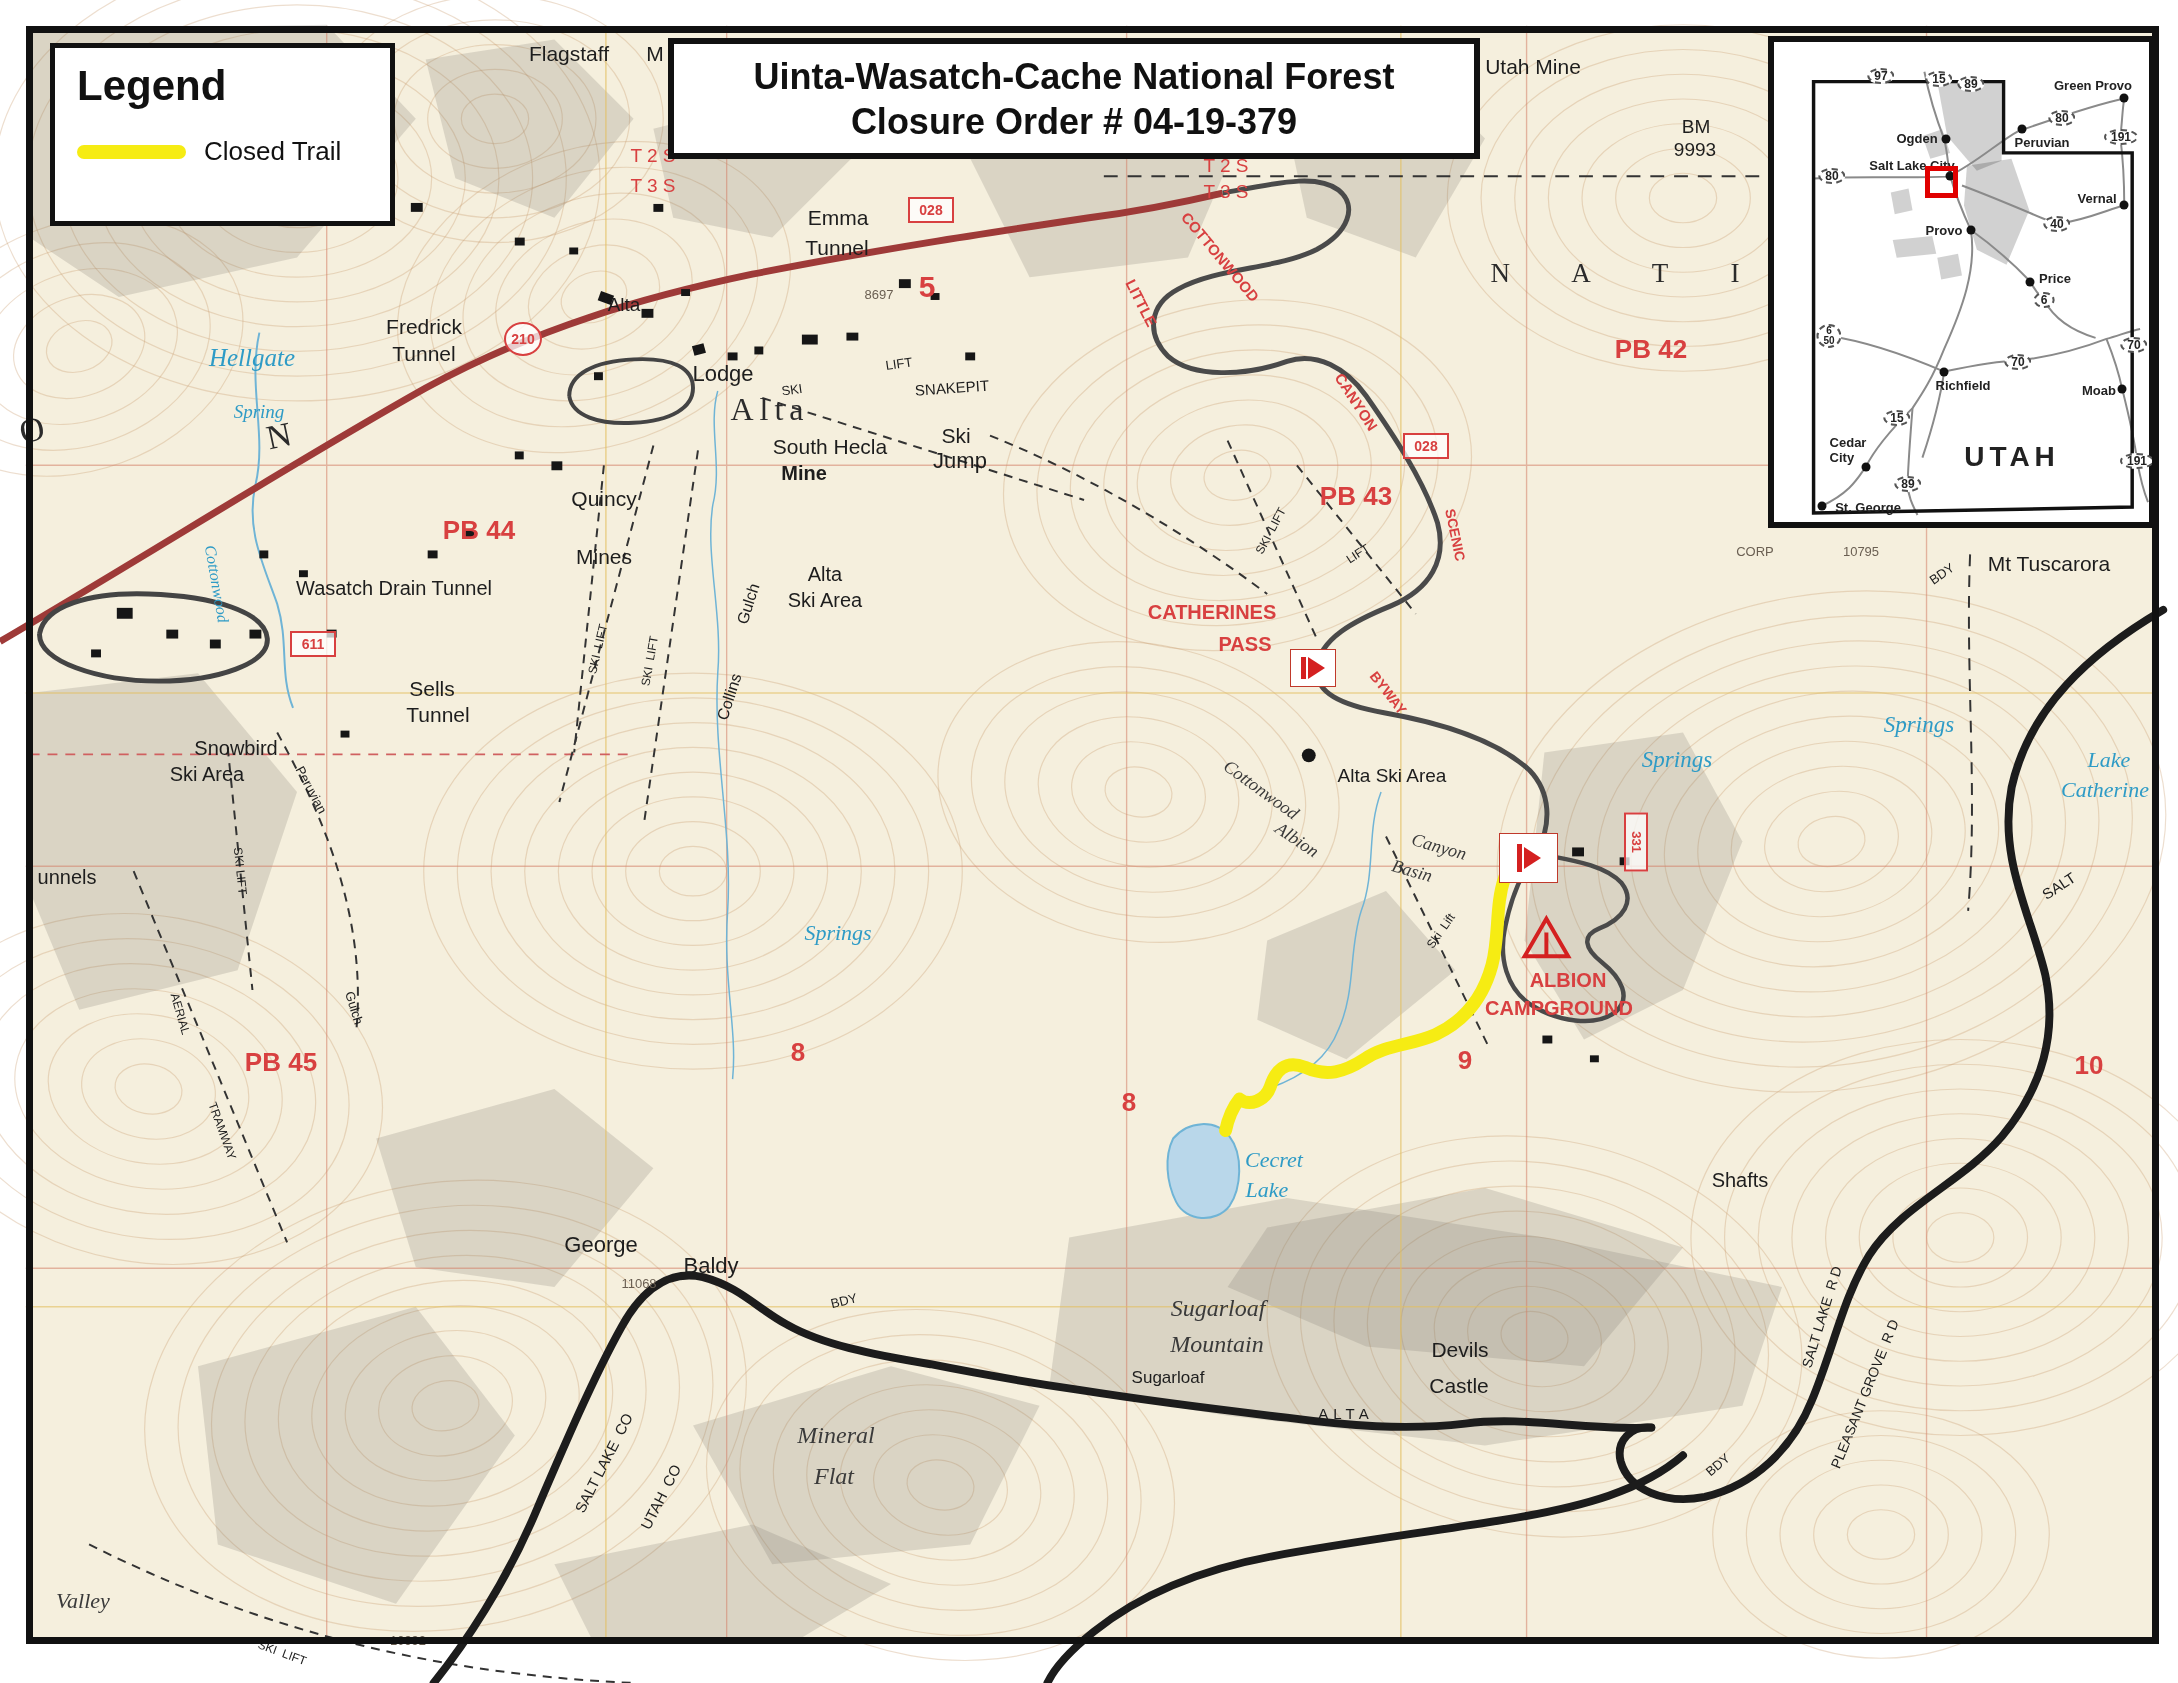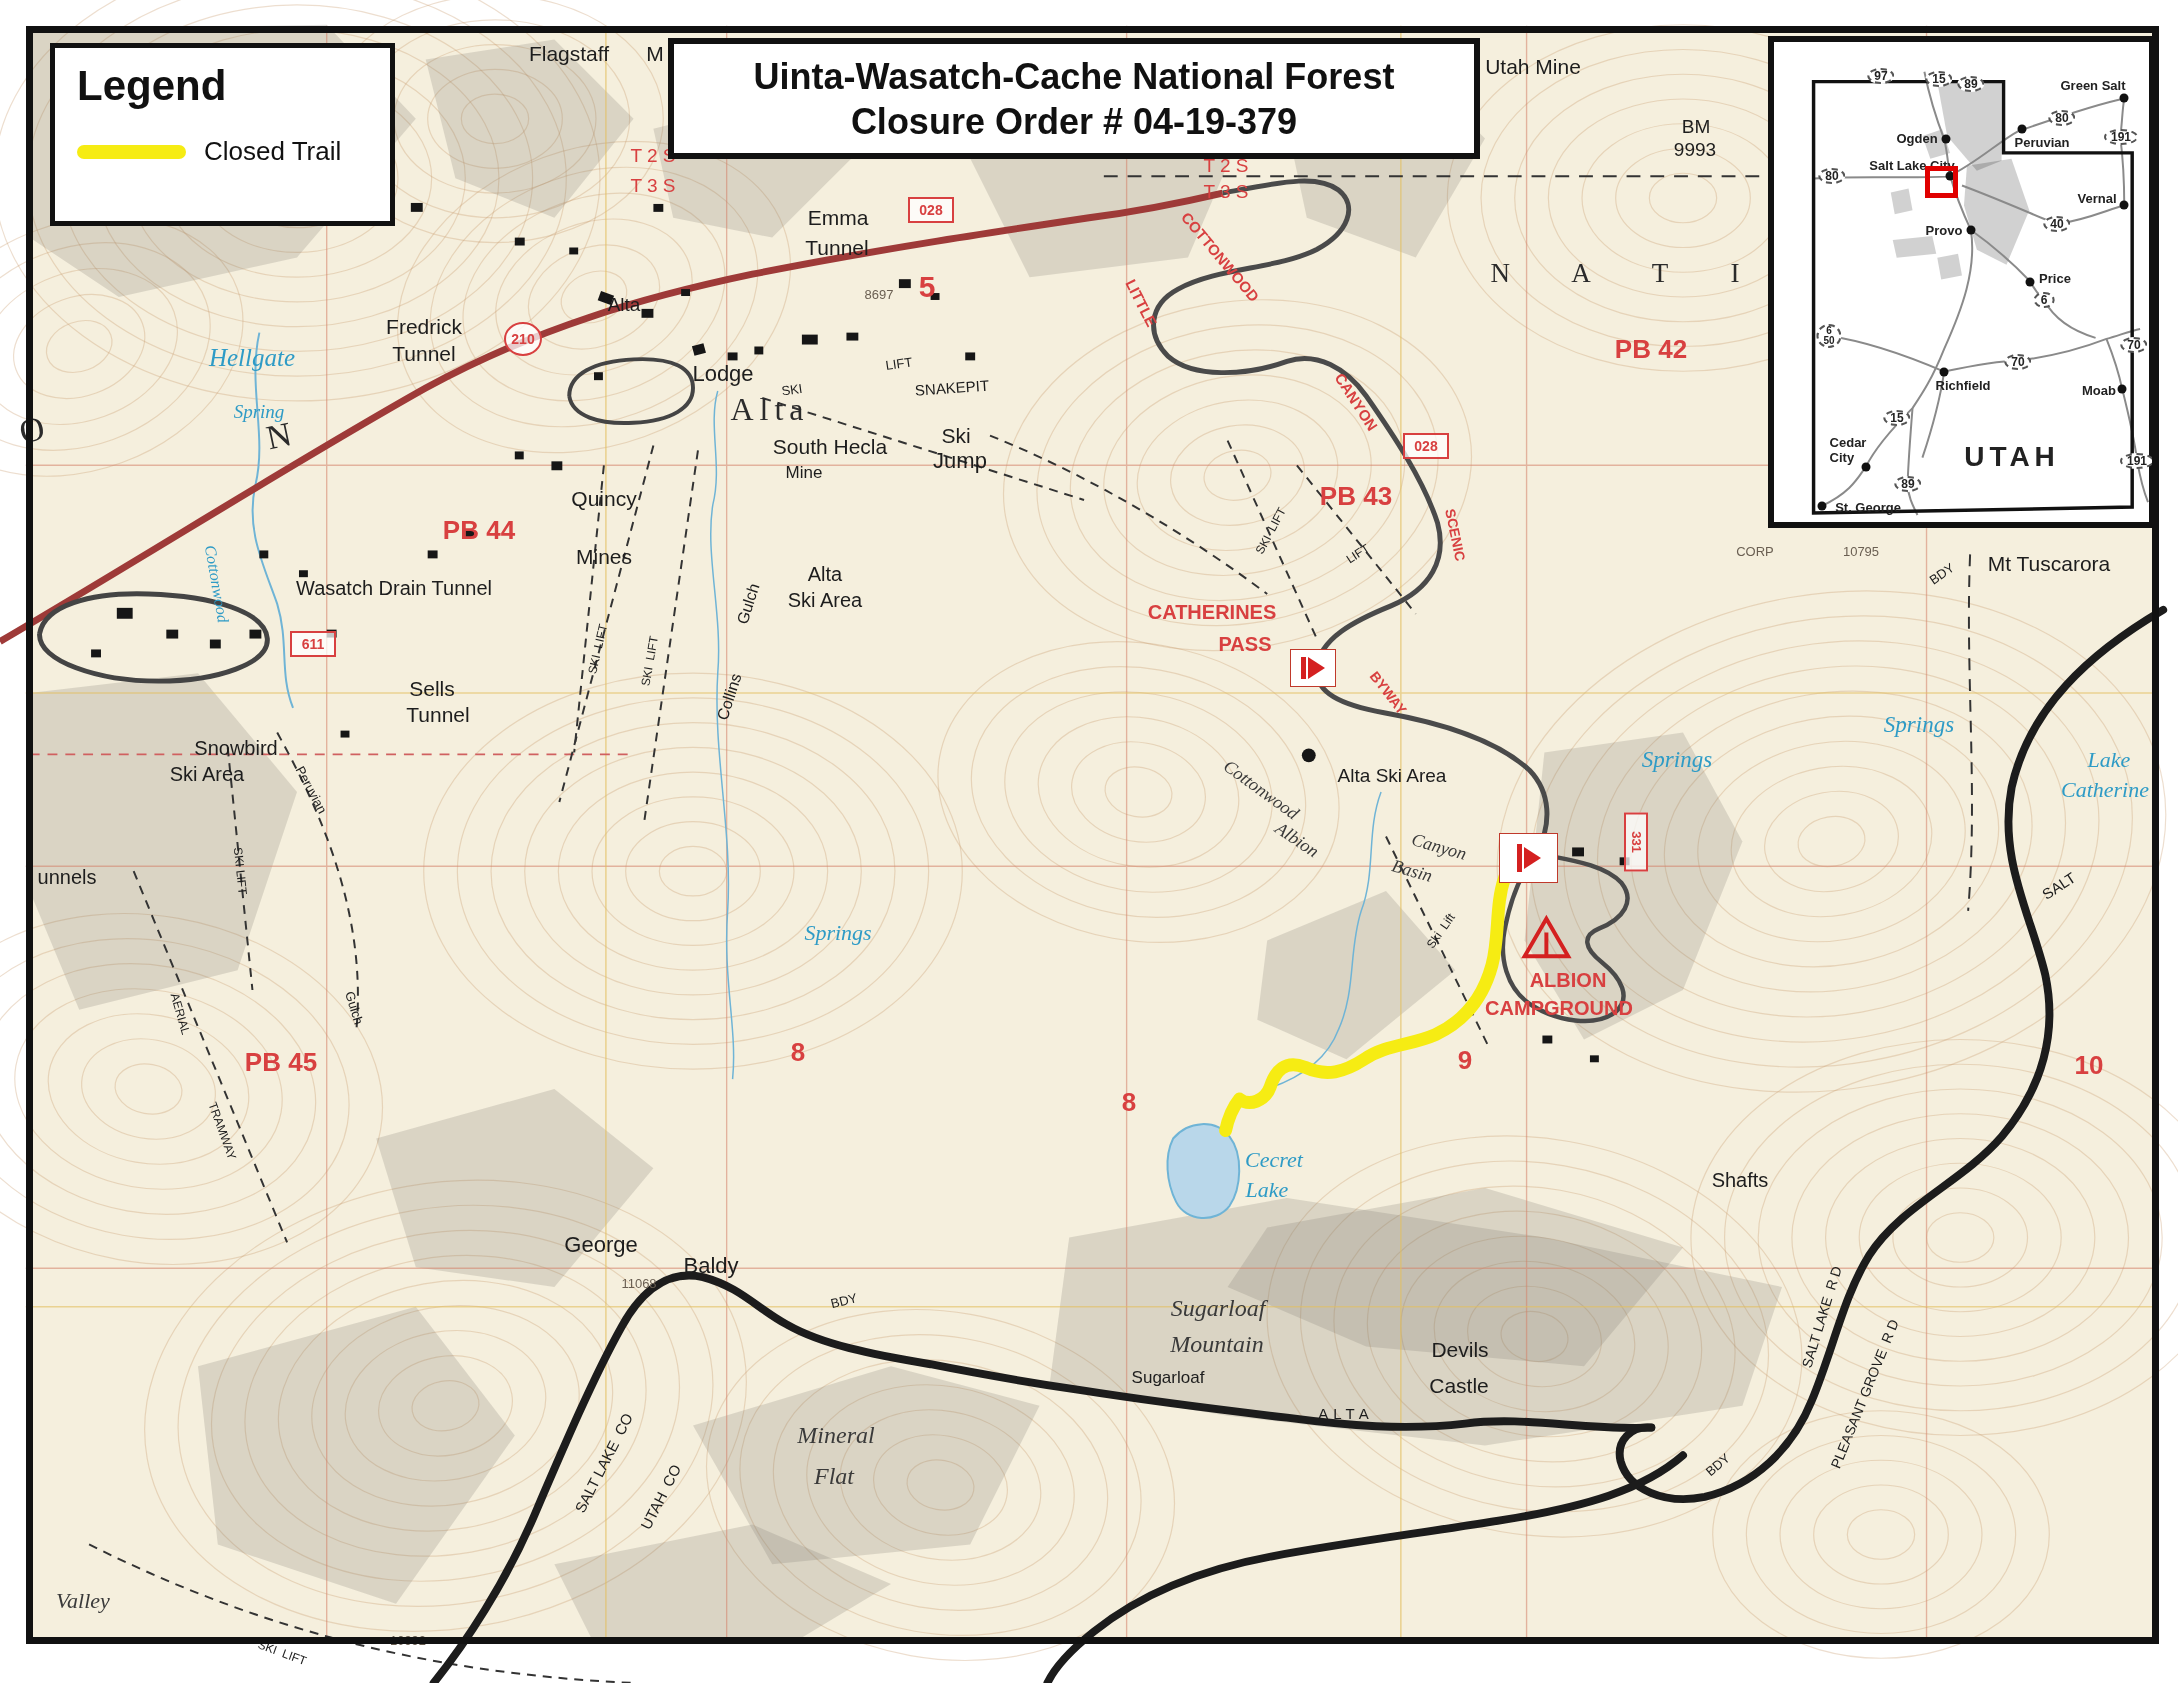--- a/index.html
+++ b/index.html
@@ -306,21 +306,21 @@
       <span class="lbl b" style="left: 838px; top: 218px; font-size: 21px; transform: translate(-50%, -50%) rotate(0deg);">Emma</span>
       <span class="lbl b" style="left: 837px; top: 248px; font-size: 21px; transform: translate(-50%, -50%) rotate(0deg);">Tunnel</span>
       <span class="lbl rb" style="left: 927px; top: 287px; font-size: 30px; transform: translate(-50%, -50%) rotate(0deg);">5</span>
       <span class="lbl g" style="left: 879px; top: 295px; font-size: 13px; transform: translate(-50%, -50%) rotate(0deg);">8697</span>
       <span class="lbl b" style="left: 723px; top: 374px; font-size: 22px; transform: translate(-50%, -50%) rotate(0deg);">Lodge</span>
       <span class="lbl b" style="left: 792px; top: 390px; font-size: 13px; transform: translate(-50%, -50%) rotate(-8deg);">SKI</span>
       <span class="lbl b" style="left: 899px; top: 364px; font-size: 13px; transform: translate(-50%, -50%) rotate(-8deg);">LIFT</span>
       <span class="lbl b" style="left: 952px; top: 388px; font-size: 15px; transform: translate(-50%, -50%) rotate(-4deg);">SNAKEPIT</span>
       <span class="lbl srf" style="left: 770px; top: 410px; font-size: 32px; letter-spacing: 6px; transform: translate(-50%, -50%) rotate(0deg);">Alta</span>
       <span class="lbl b" style="left: 830px; top: 447px; font-size: 21px; transform: translate(-50%, -50%) rotate(0deg);">South Hecla</span>
-      <span class="lbl b" style="left: 804px; top: 473px; font-size: 17px; transform: translate(-50%, -50%) rotate(0deg);">Mine</span>
+      <span class="lbl b" style="left: 804px; top: 473px; font-size: 20px; transform: translate(-50%, -50%) rotate(0deg); font-weight: bold;">Mine</span>
       <span class="lbl b" style="left: 956px; top: 436px; font-size: 21px; transform: translate(-50%, -50%) rotate(0deg);">Ski</span>
       <span class="lbl b" style="left: 960px; top: 461px; font-size: 22px; transform: translate(-50%, -50%) rotate(0deg);">Jump</span>
       <span class="lbl b" style="left: 604px; top: 499px; font-size: 21px; transform: translate(-50%, -50%) rotate(0deg);">Quincy</span>
       <span class="lbl b" style="left: 604px; top: 525px; font-size: 21px; transform: translate(-50%, -50%) rotate(0deg); margin-top: 32px;">Mines</span>
       <span class="lbl rb" style="left: 479px; top: 531px; font-size: 26px; transform: translate(-50%, -50%) rotate(0deg);">PB 44</span>
       <span class="lbl b" style="left: 394px; top: 588px; font-size: 20px; transform: translate(-50%, -50%) rotate(0deg);">Wasatch Drain Tunnel</span>
       <span class="lbl rb" style="left: 1141px; top: 303px; font-size: 15px; transform: translate(-50%, -50%) rotate(63deg);">LITTLE</span>
       <span class="lbl rb" style="left: 1220px; top: 257px; font-size: 15px; transform: translate(-50%, -50%) rotate(50deg);">COTTONWOOD</span>
       <span class="lbl rb" style="left: 1356px; top: 402px; font-size: 15px; transform: translate(-50%, -50%) rotate(57deg);">CANYON</span>
       <span class="lbl rb" style="left: 1356px; top: 497px; font-size: 26px; transform: translate(-50%, -50%) rotate(0deg);">PB 43</span>
@@ -451,21 +451,21 @@
     <div id="inset-labels">
         <div class="dot" style="left: 172px; top: 97px;"></div>
         <span class="ilbl" style="left: 143px; top: 96px;">Ogden</span>
         <div class="dot" style="left: 176px; top: 134px;"></div>
         <span class="ilbl" style="left: 138px; top: 123px;">Salt Lake City</span>
         <div class="dot" style="left: 197px; top: 188px;"></div>
         <span class="ilbl" style="left: 170px; top: 188px;">Provo</span>
         <div class="dot" style="left: 248px; top: 87px;"></div>
         <span class="ilbl" style="left: 268px; top: 100px;">Peruvian</span>
         <div class="dot" style="left: 350px; top: 56px;"></div>
-        <span class="ilbl" style="left: 319px; top: 43px;">Green Salt</span>
+        <span class="ilbl" style="left: 319px; top: 43px;">Green Provo</span>
         <div class="dot" style="left: 350px; top: 163px;"></div>
         <span class="ilbl" style="left: 323px; top: 156px;">Vernal</span>
         <div class="dot" style="left: 256px; top: 240px;"></div>
         <span class="ilbl" style="left: 281px; top: 236px;">Price</span>
         <div class="dot" style="left: 170px; top: 330px;"></div>
         <span class="ilbl" style="left: 189px; top: 343px;">Richfield</span>
         <div class="dot" style="left: 348px; top: 347px;"></div>
         <span class="ilbl" style="left: 325px; top: 348px;">Moab</span>
         <div class="dot" style="left: 92px; top: 425px;"></div>
         <span class="ilbl" style="left: 74px; top: 408px;">Cedar

